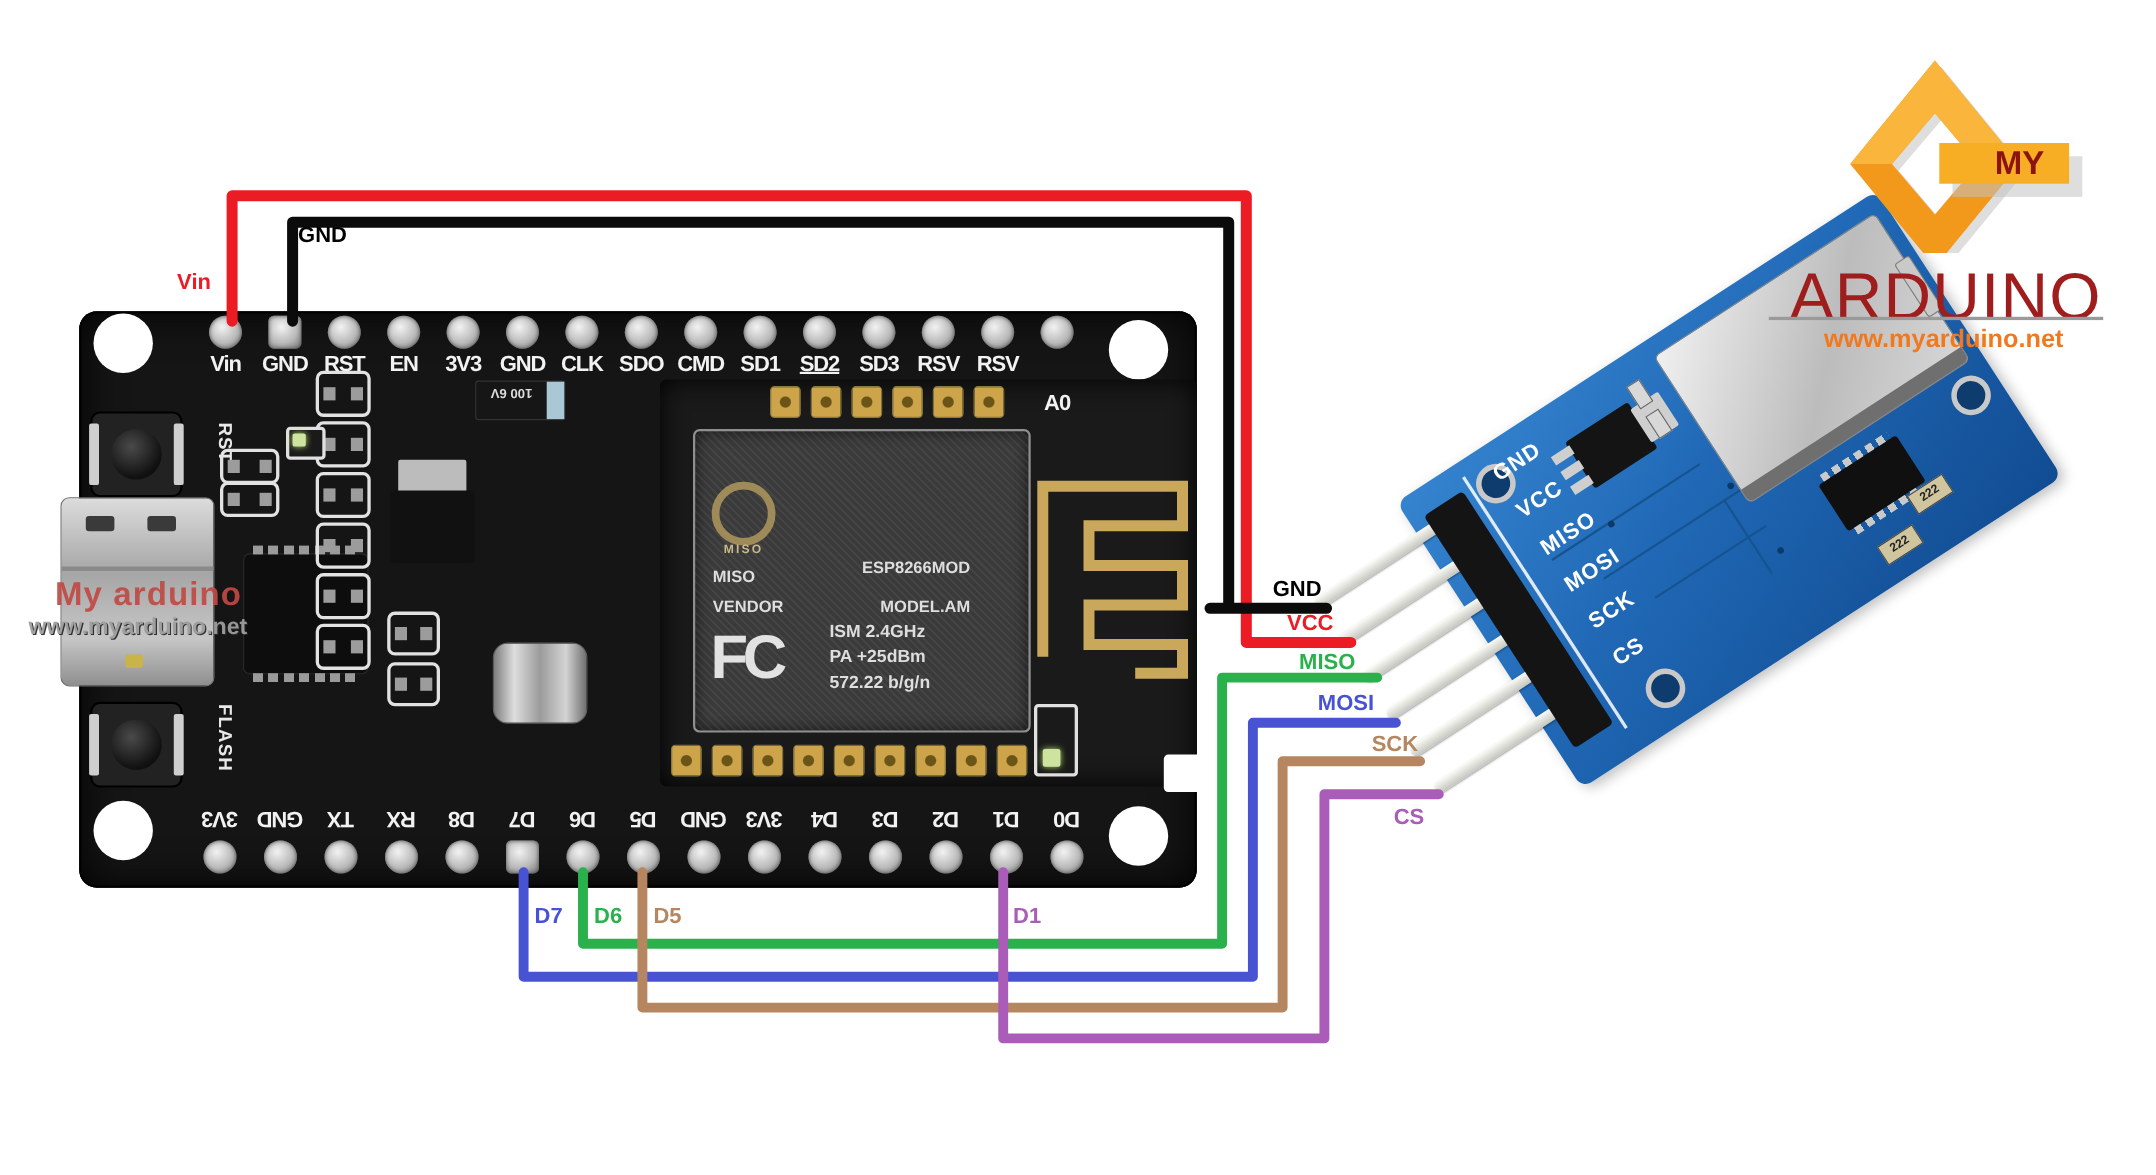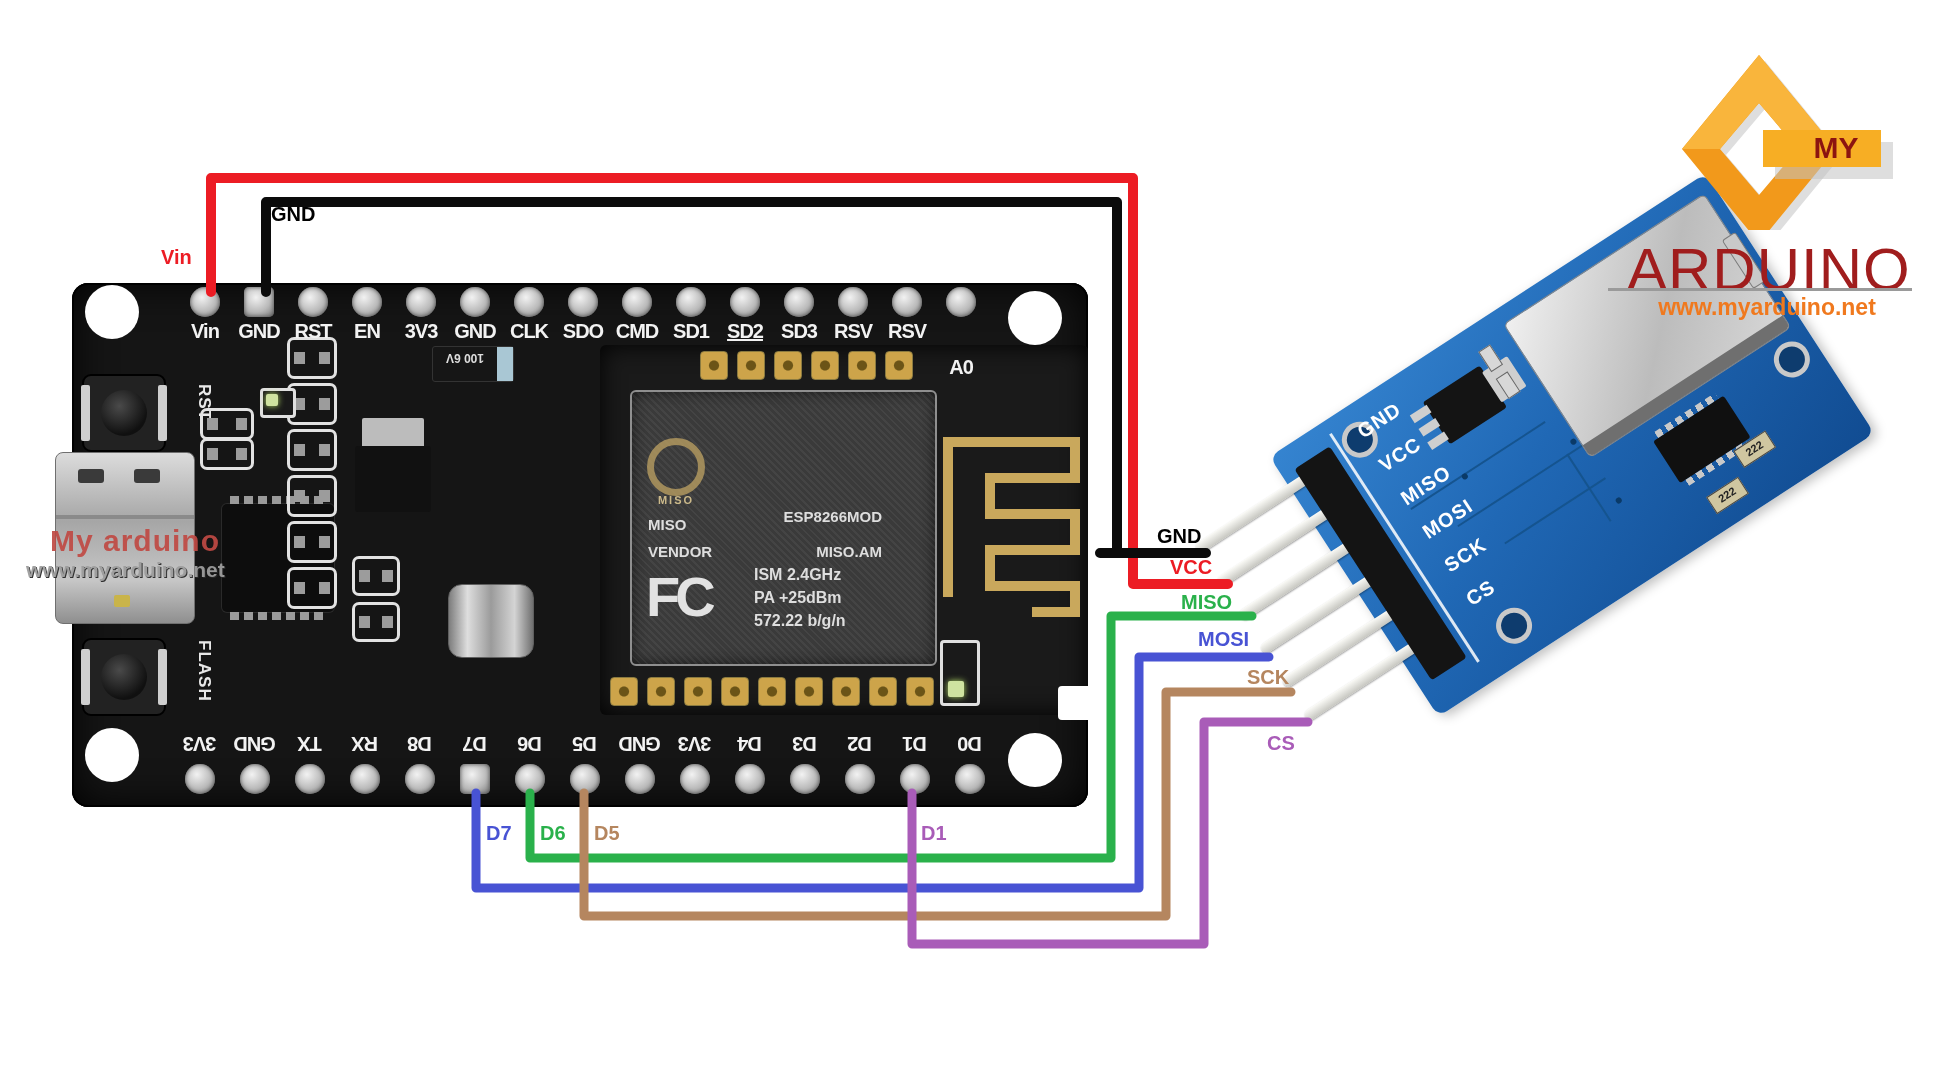--- a/index.html
+++ b/index.html
@@ -166,21 +166,21 @@
       <div class="gold-pad" style="left: 869px; top: 677px;"></div>
       <div class="gold-pad" style="left: 906px; top: 677px;"></div>
     </div>
   <div class="esp-shield">
     <div class="tex"></div>
     <div class="doit-ring"></div>
     <div class="doit-text">MISO</div>
     <div class="shield-row" style="left:16px;top:124px;">MISO</div>
     <div class="shield-val" style="left:80px;top:116px;">ESP8266MOD</div>
     <div class="shield-row" style="left:16px;top:151px;">VENDOR</div>
-    <div class="shield-val" style="left:80px;top:151px;">MISO.AM</div>
+    <div class="shield-val" style="left:80px;top:151px;">MODEL.AM</div>
     <div class="fc-mark">FC</div>
     <div class="spec-line" style="top:174px;">ISM  2.4GHz</div>
     <div class="spec-line" style="top:197px;">PA  +25dBm</div>
     <div class="spec-line" style="top:220px;">572.22 b/g/n</div>
   </div>
   <svg style="position:absolute;left:935px;top:428px;" width="160" height="200">
     <polyline points="13,169 13,14 140,14 140,50 55,50 55,86 140,86 140,122 55,122 55,158 140,158 140,184 97,184" fill="none" stroke="#c9a85c" stroke-width="10" stroke-linejoin="miter"></polyline>
   </svg>
   <div class="led" style="left:940px;top:640px;width:34px;height:60px;">
     <div class="glow" style="left:5px;bottom:6px;width:16px;height:16px;"></div>

